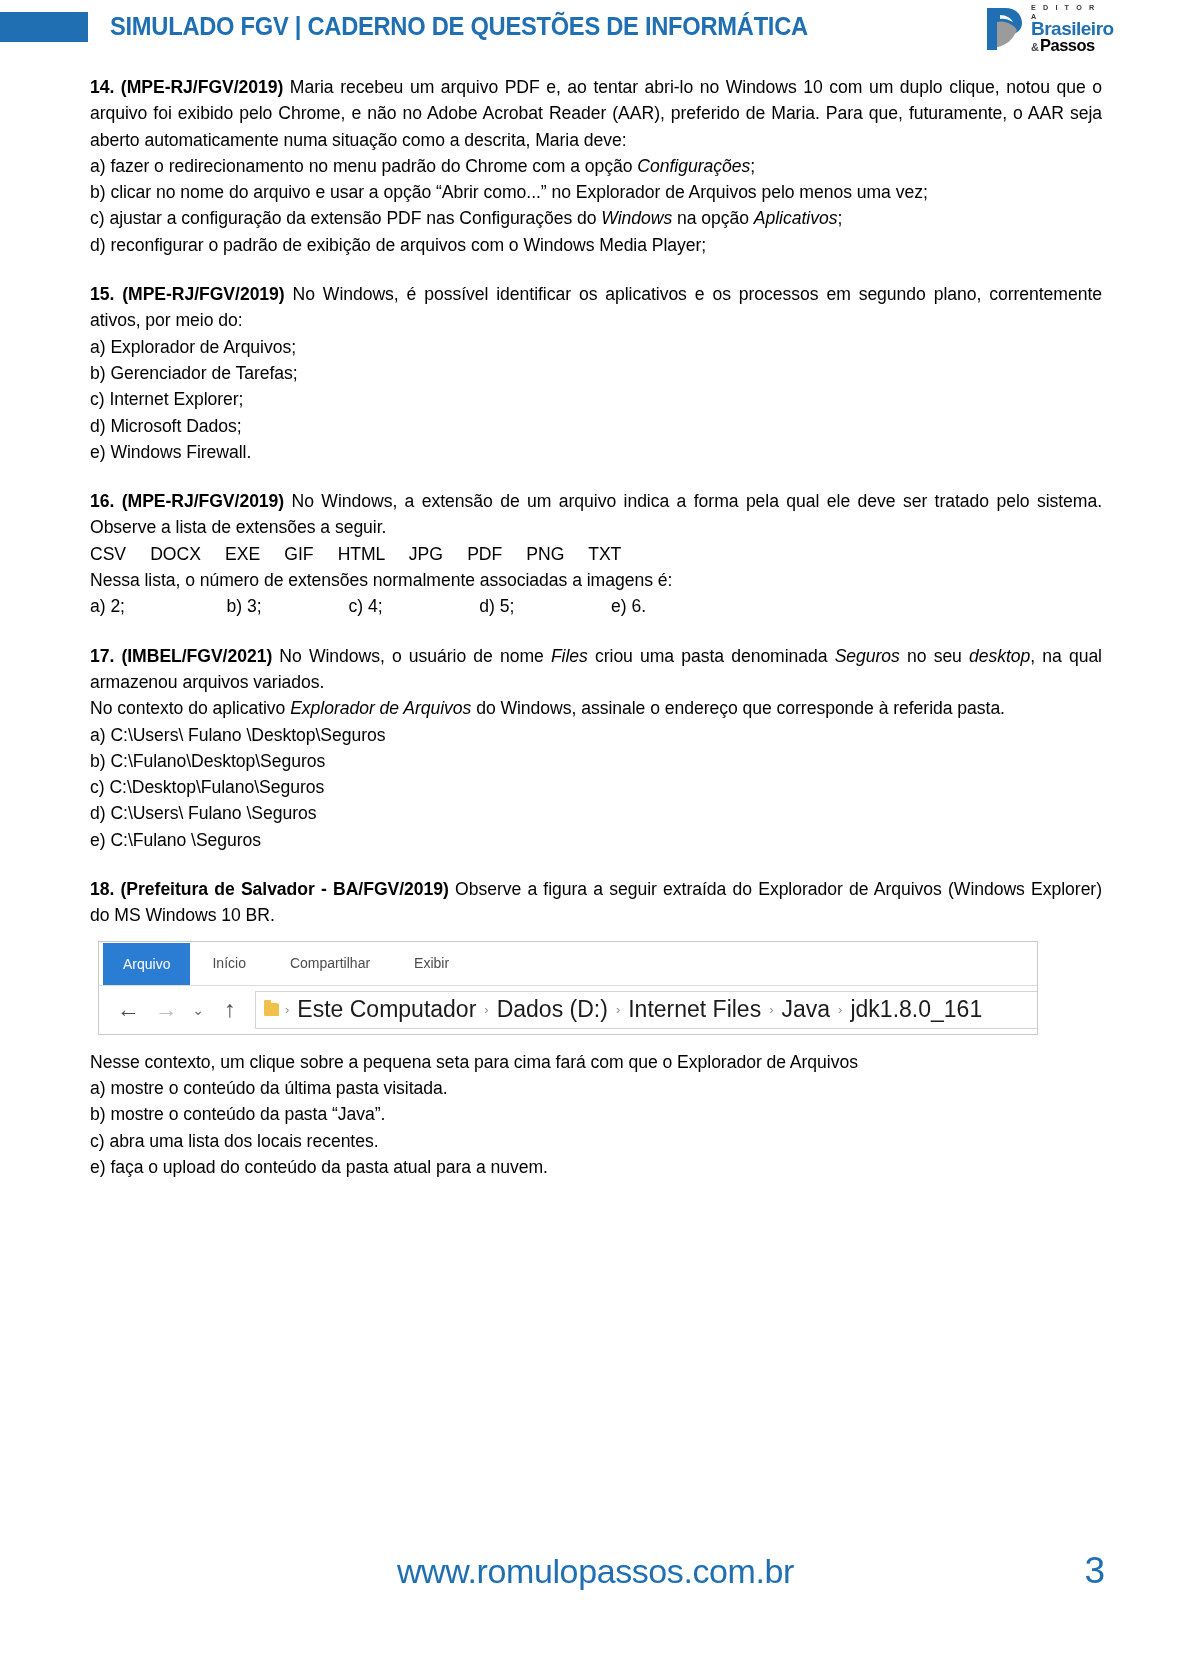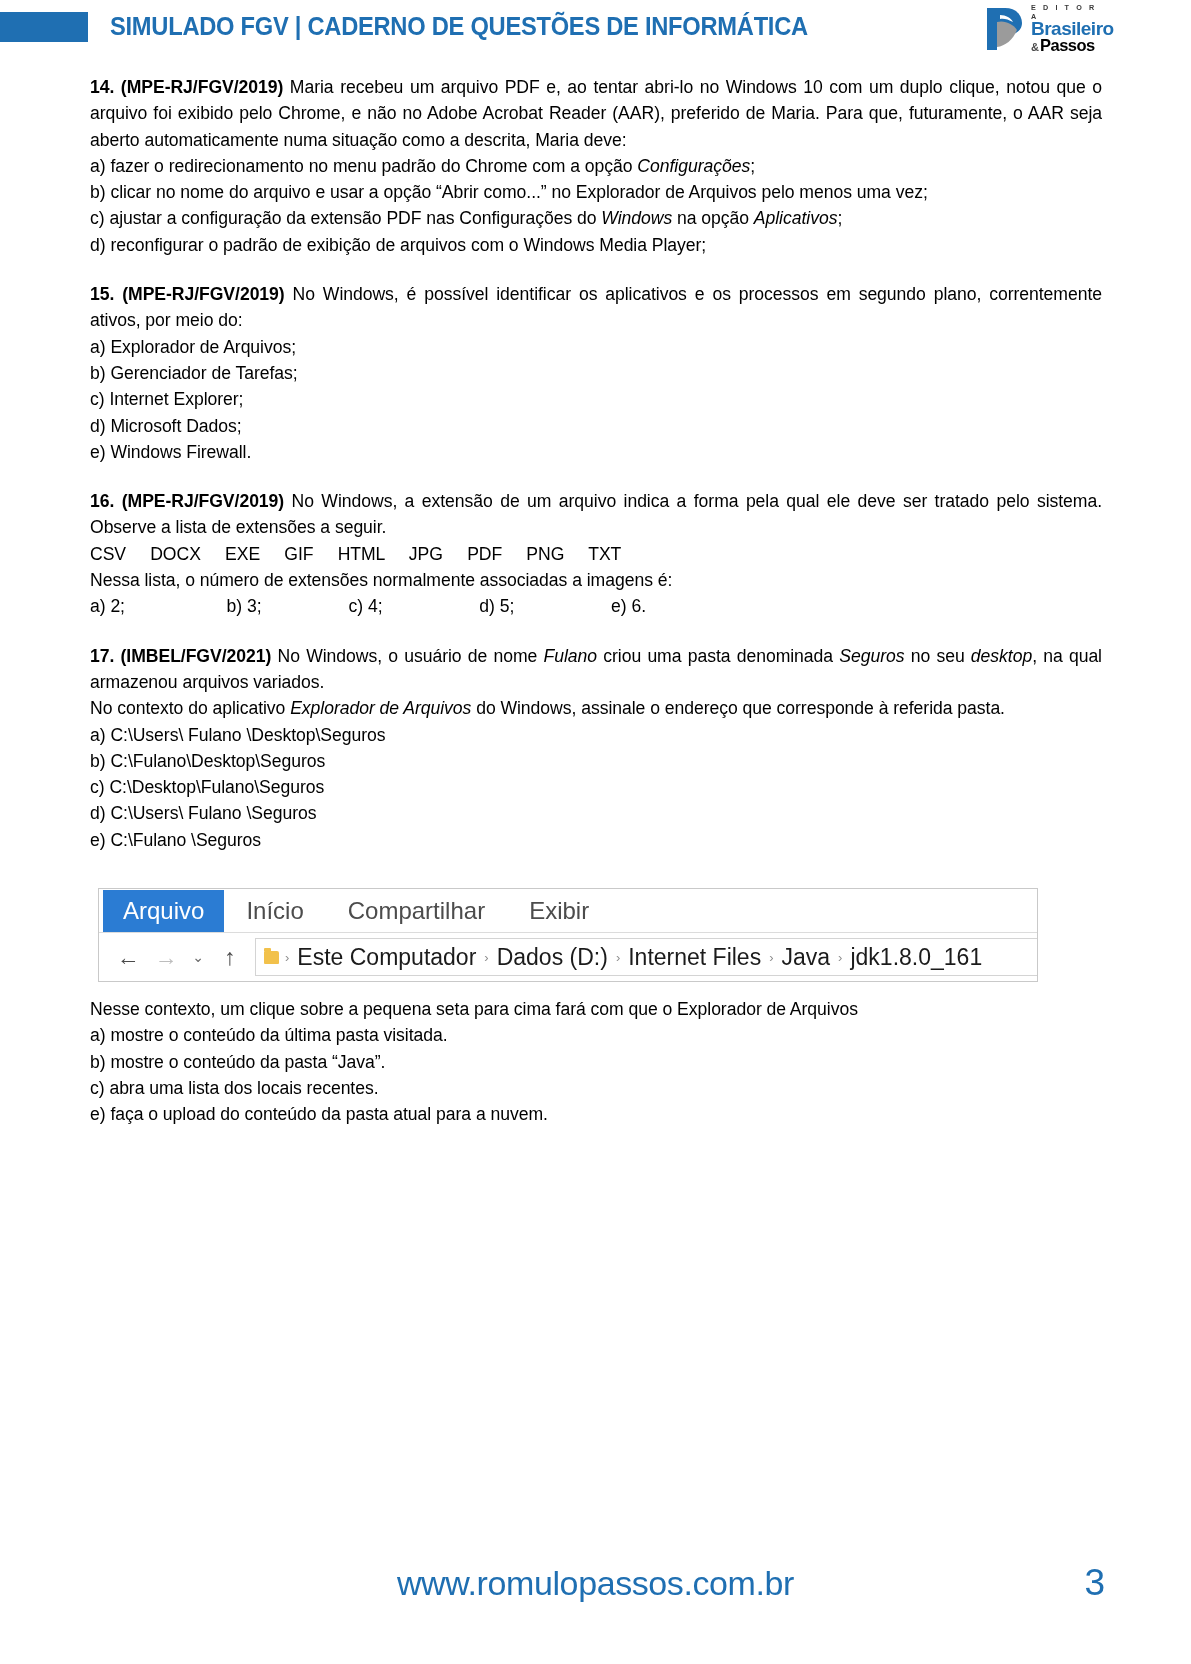--- a/index.html
+++ b/index.html
@@ -141,21 +141,21 @@
     background: #ffffff;
     border-bottom: 1px solid #dcdcdc;
     display: flex;
     align-items: stretch;
     padding-left: 2px;
   }
   .tab {
     display: flex;
     align-items: center;
     justify-content: center;
-    font-size: 24px;
+    font-size: 14px;
     color: #4c4c4c;
     padding: 0 22px;
     font-family: "Liberation Sans", sans-serif;
   }
   .tab.active {
     background: #2b7cd3;
     color: #ffffff;
     padding: 0 20px;
     margin: 1px 0 0 2px;
   }
@@ -214,21 +214,21 @@
   .crumb-sep {
     font-size: 13px;
     color: #8e8e8e;
     padding: 0 4px;
   }
 
   
   .footer {
     position: absolute;
     left: 0;
-    bottom: 50px;
+    bottom: 62px;
     width: 1191px;
     height: 50px;
   }
   .footer-url {
     position: absolute;
     left: 0; right: 0;
     text-align: center;
     font-size: 34px;
     color: #1f6fb2;
     font-family: "Liberation Sans", sans-serif;
@@ -306,33 +306,37 @@
       </p>
     <p class="line">Nessa lista, o número de extensões normalmente associadas a imagens é:</p>
     <p class="line"><span class="opt-row">a) 2;                     b) 3;                  c) 4;                    d) 5;                    e) 6.</span></p>
   </div>
 
   <div class="q-gap"></div>
 
   <div class="q-block">
     <p class="line just">
       <span class="b">17.</span>
-      <span class="b">(IMBEL/FGV/2021)</span><span><span> No Windows, o usuário de nome </span><span class="i">Fulano</span><span> criou uma pasta denominada </span><span class="i">Seguros</span><span> no seu </span><span class="i">desktop</span><span>, na qual armazenou arquivos variados.</span></span>
+      <span class="b">(IMBEL/FGV/2021)</span><span><span> No Windows, o usuário de nome </span><span class="i">Files</span><span> criou uma pasta denominada </span><span class="i">Seguros</span><span> no seu </span><span class="i">desktop</span><span>, na qual armazenou arquivos variados.</span></span>
     </p>
     <p class="line just"><span>No contexto do aplicativo </span><span class="i">Explorador de Arquivos</span><span> do Windows, assinale o endereço que corresponde à referida pasta.</span></p>
     <p class="line"><span>a) C:\Users\ Fulano \Desktop\Seguros</span></p>
     <p class="line"><span>b) C:\Fulano\Desktop\Seguros</span></p>
     <p class="line"><span>c) C:\Desktop\Fulano\Seguros</span></p>
     <p class="line"><span>d) C:\Users\ Fulano \Seguros</span></p>
     <p class="line"><span>e) C:\Fulano \Seguros</span></p>
   </div>
 
   <div class="q-gap"></div>
 
   <div class="q-block">
+    <p class="line just">
+      <span class="b">18.</span>
+      <span class="b">(Prefeitura de Salvador - BA/FGV/2019)</span><span><span> Observe a figura a seguir extraída do Explorador de Arquivos (Windows Explorer) do MS Windows 10 BR.</span></span>
+    </p>
 
     <div class="figure">
       <div class="ribbon">
         <div class="tab active">Arquivo</div>
         <div class="tab">Início</div>
         <div class="tab">Compartilhar</div>
         <div class="tab">Exibir</div>
       </div>
       <div class="addressbar">
         <div class="nav-btn">←</div>

